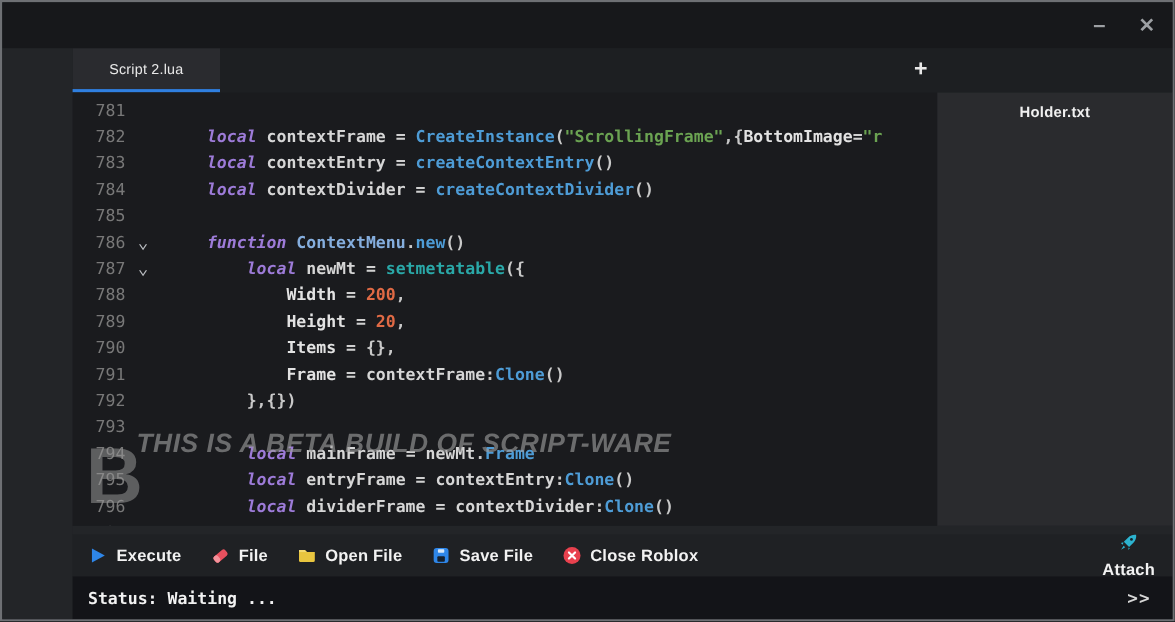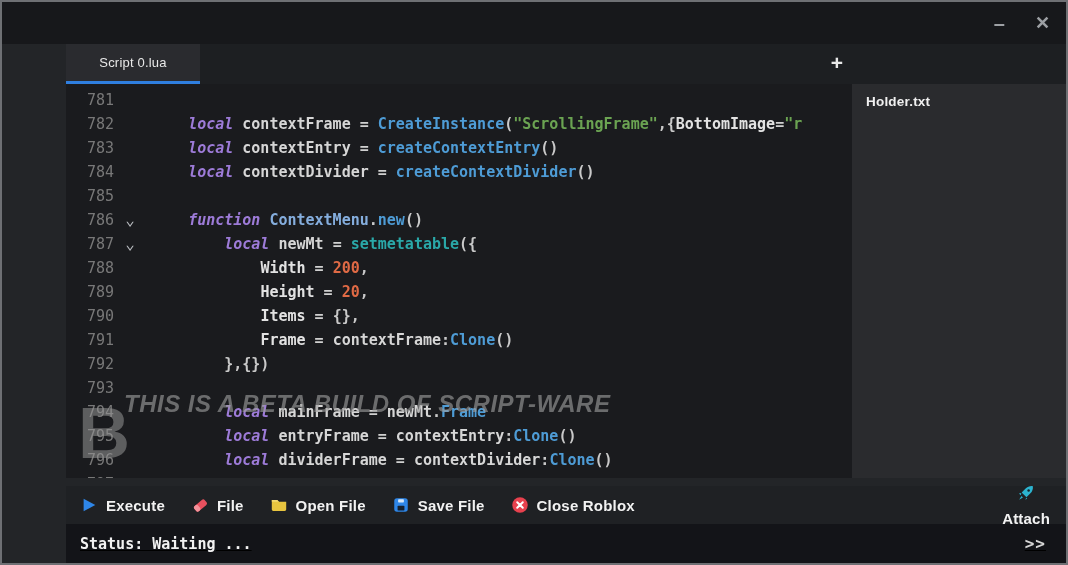--- a/index.html
+++ b/index.html
@@ -51,35 +51,35 @@
     position:absolute; left:2px; top:8px; font-size:72px; font-weight:bold;
     color:rgba(150,150,150,.55); line-height:70px; font-family:"Liberation Sans", sans-serif;
   }
   .wm-title {
     margin-left:48px; font-size:24px; font-weight:bold; color:rgba(158,158,158,.62);
     letter-spacing:.5px; white-space:nowrap;font-style:italic;
   }
   .wm-sub { margin-left:48px; margin-top:5px; font-size:13px; color:rgba(150,150,150,.5); white-space:nowrap; }
   
   .side-panel { flex:1; background:#2a2b2e; padding:10px 14px; }
-  .side-file { color:#f0f0f0; font-size:13.5px; font-weight:bold; letter-spacing:.2px; }
+  .side-file { color:#f0f0f0; font-size:13.5px; font-weight:bold; letter-spacing:.2px;text-align:center; }
   
   .gap-strip { height:8px; flex:none; background:#232528; }
   .toolbar {
     height:38px; flex:none; background:#1f2124; display:flex; align-items:center;
     padding:0 16px 0 14px; gap:26px;
   }
   .tb-btn { display:flex; align-items:center; gap:8px; cursor:default; }
   .tb-btn svg { width:18px; height:18px; flex:none; }
   .tb-label { color:#f2f2f2; font-size:15px; font-weight:bold; letter-spacing:.2px; }
   .tb-attach { margin-left:auto;flex-direction:column; }
   
   .statusbar {
     flex:1; background:#131418; display:flex; align-items:center;
-    padding:0 20px 0 14px; font-family:"DejaVu Sans Mono", monospace;text-decoration:underline;
+    padding:0 20px 0 14px; font-family:"DejaVu Sans Mono", monospace;
   }
   .status-text { color:#f2f2f2; font-size:15px; font-weight:bold; }
   .status-expand { margin-left:auto; color:#d6d6d6; font-size:16px; font-weight:bold; letter-spacing:1px; }
 </style>
 </head>
 <body>
 
 <div class="window">
 
   <div class="titlebar">
@@ -89,21 +89,21 @@
     </div>
   </div>
 
   <div class="body-row">
     <div class="left-strip"></div>
 
     <div class="main-col">
 
       <div class="tabbar">
         <div class="tab">
-          <span>Script 0.lua</span>
+          <span>Script 2.lua</span>
         </div>
         <div class="new-tab-btn">+</div>
       </div>
 
       <div class="editor-row">
         <div class="editor">
           <div>
               <div class="code-line"><span class="ln">781</span><span class="fold"></span><span class="code"></span></div>
               <div class="code-line"><span class="ln">782</span><span class="fold"></span><span class="code"><span class="tok-pln" style="color: rgb(214, 214, 214);">    </span><span class="tok-kw" style="color: rgb(157, 123, 216);">local </span><span class="tok-var" style="color: rgb(214, 214, 214);">contextFrame </span><span class="tok-op" style="color: rgb(208, 208, 208);">= </span><span class="tok-fn" style="color: rgb(78, 156, 214);">CreateInstance</span><span class="tok-pun" style="color: rgb(201, 201, 201);">(</span><span class="tok-str" style="color: rgb(107, 163, 82);">"ScrollingFrame"</span><span class="tok-pun" style="color: rgb(201, 201, 201);">,{</span><span class="tok-prop" style="color: rgb(226, 226, 226);">BottomImage</span><span class="tok-op" style="color: rgb(208, 208, 208);">=</span><span class="tok-str" style="color: rgb(107, 163, 82);">"r</span></span></div>
               <div class="code-line"><span class="ln">783</span><span class="fold"></span><span class="code"><span class="tok-pln" style="color: rgb(214, 214, 214);">    </span><span class="tok-kw" style="color: rgb(157, 123, 216);">local </span><span class="tok-var" style="color: rgb(214, 214, 214);">contextEntry </span><span class="tok-op" style="color: rgb(208, 208, 208);">= </span><span class="tok-fn" style="color: rgb(78, 156, 214);">createContextEntry</span><span class="tok-pun" style="color: rgb(201, 201, 201);">()</span></span></div>

